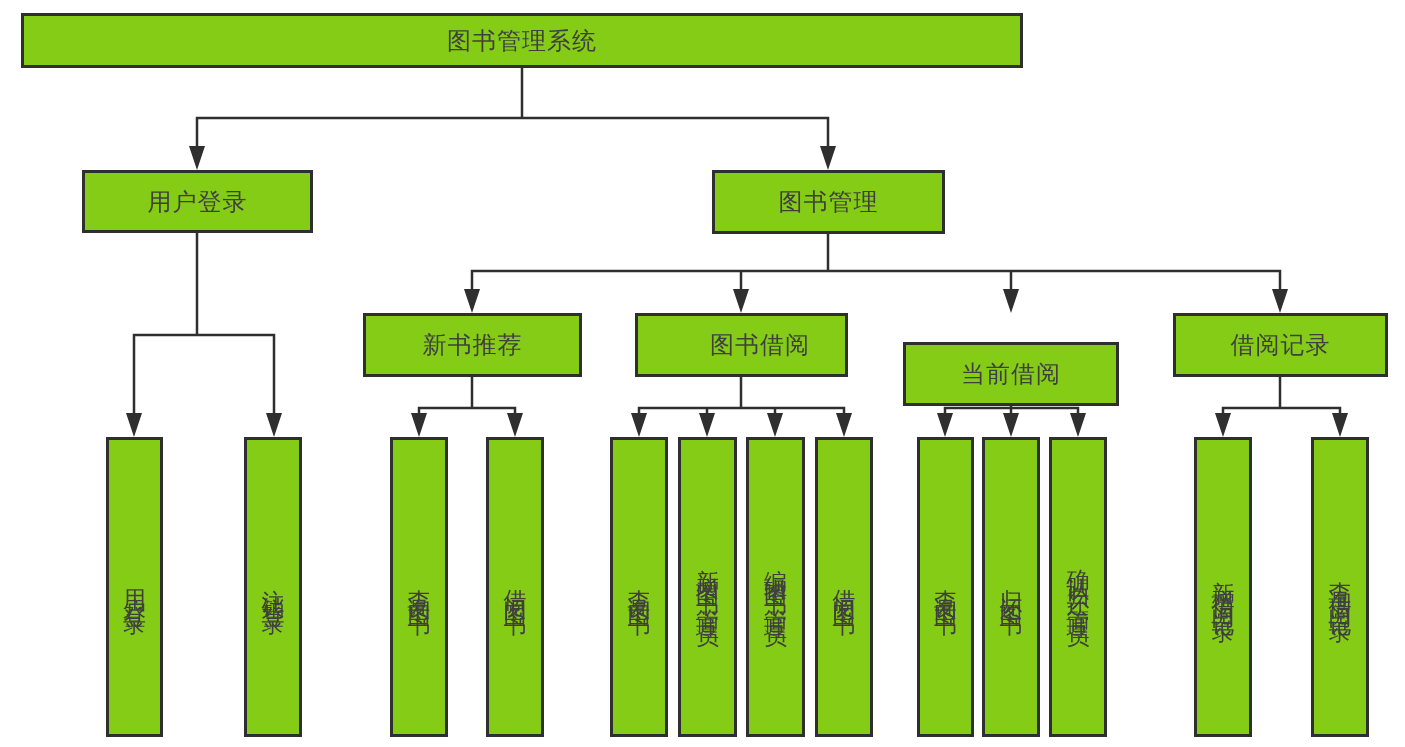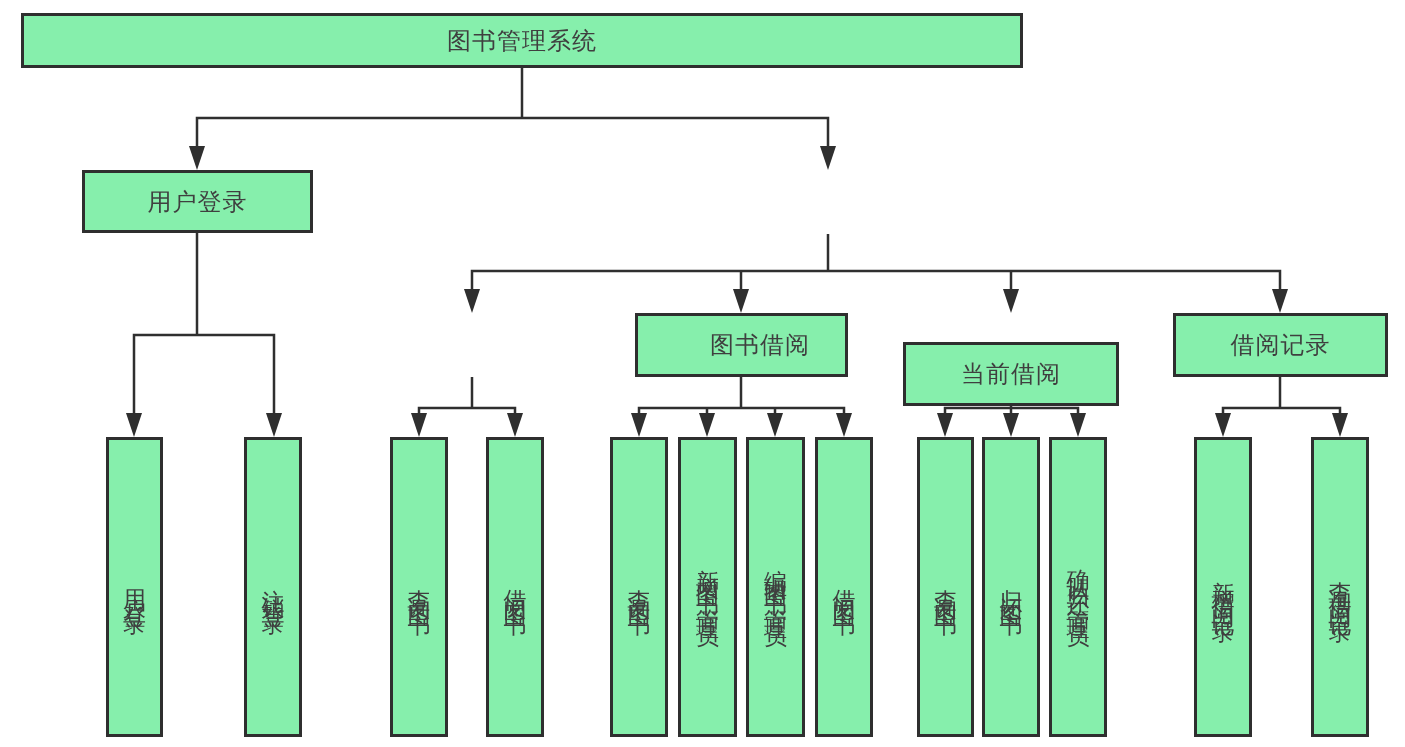--- a/index.html
+++ b/index.html
@@ -18,21 +18,21 @@
   .connectors {
     position: absolute;
     left: 0;
     top: 0;
     pointer-events: none;
   }
   .node {
     position: absolute;
     box-sizing: border-box;
     border: 3px solid #2f2f2f;
-    background: #86efac;
+    background: #84cc16;
     color: #3f3f3f;
     display: flex;
     align-items: center;
     justify-content: center;
   }
   .hbox {
     font-size: 24px;
     letter-spacing: 1px;
     white-space: nowrap;
   }
@@ -115,21 +115,23 @@
       <polygon points="1070,413 1086,413 1078,437"></polygon>
 
       <polygon points="1215,413 1231,413 1223,437"></polygon>
       <polygon points="1332,413 1348,413 1340,437"></polygon>
     </g>
   </svg>
 
   <div class="node hbox" style="left:21px; top:13px; width:1002px; height:55px;">图书管理系统</div>
 
   <div class="node hbox" style="left:82px; top:170px; width:231px; height:63px;">用户登录</div>
+  <div class="node hbox" style="left:712px; top:170px; width:233px; height:64px;">图书管理</div>
 
+  <div class="node hbox" style="left:363px; top:313px; width:219px; height:64px;">新书推荐</div>
   <div class="node hbox" style="left:635px; top:313px; width:213px; height:64px;padding-left:37px;">图书借阅</div>
   <div class="node hbox" style="left:903px; top:313px; width:216px; height:64px;margin-top:29px;">当前借阅</div>
   <div class="node hbox" style="left:1173px; top:313px; width:215px; height:64px;">借阅记录</div>
 
   <div class="node vbox" style="left:106px; top:437px; width:57px; height:300px;">
     <span>用户登录</span>
   </div>
   <div class="node vbox" style="left:244px; top:437px; width:58px; height:300px;">
     <span>注销登录</span>
   </div>

